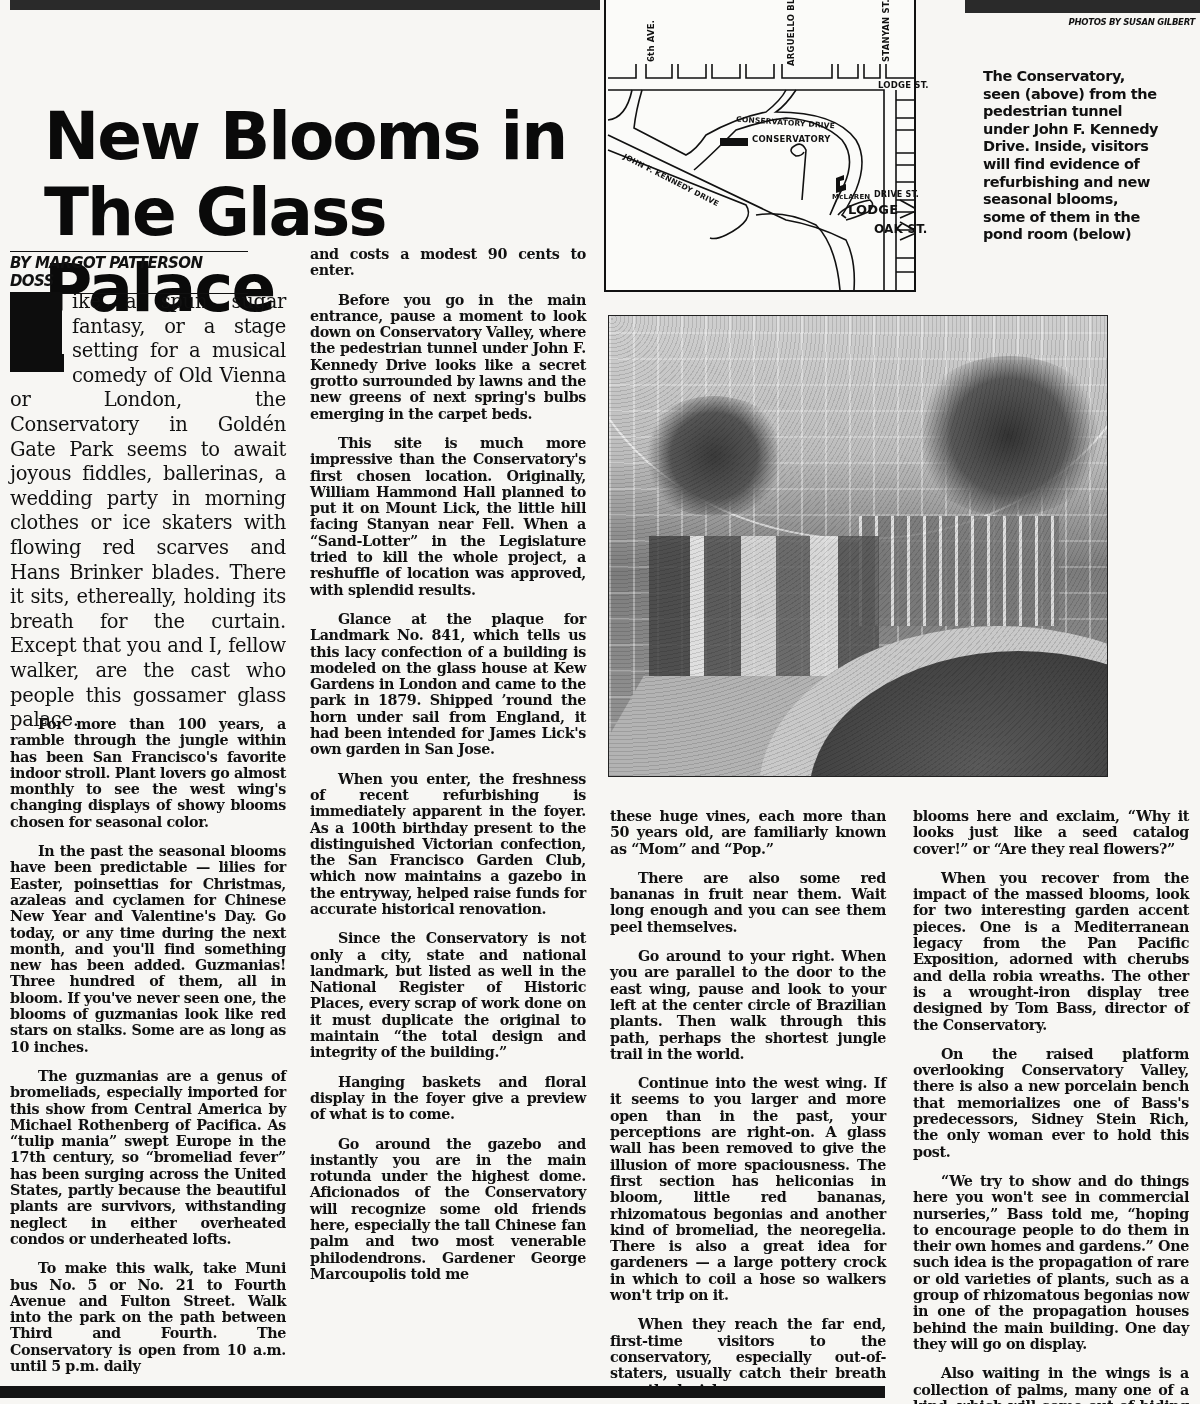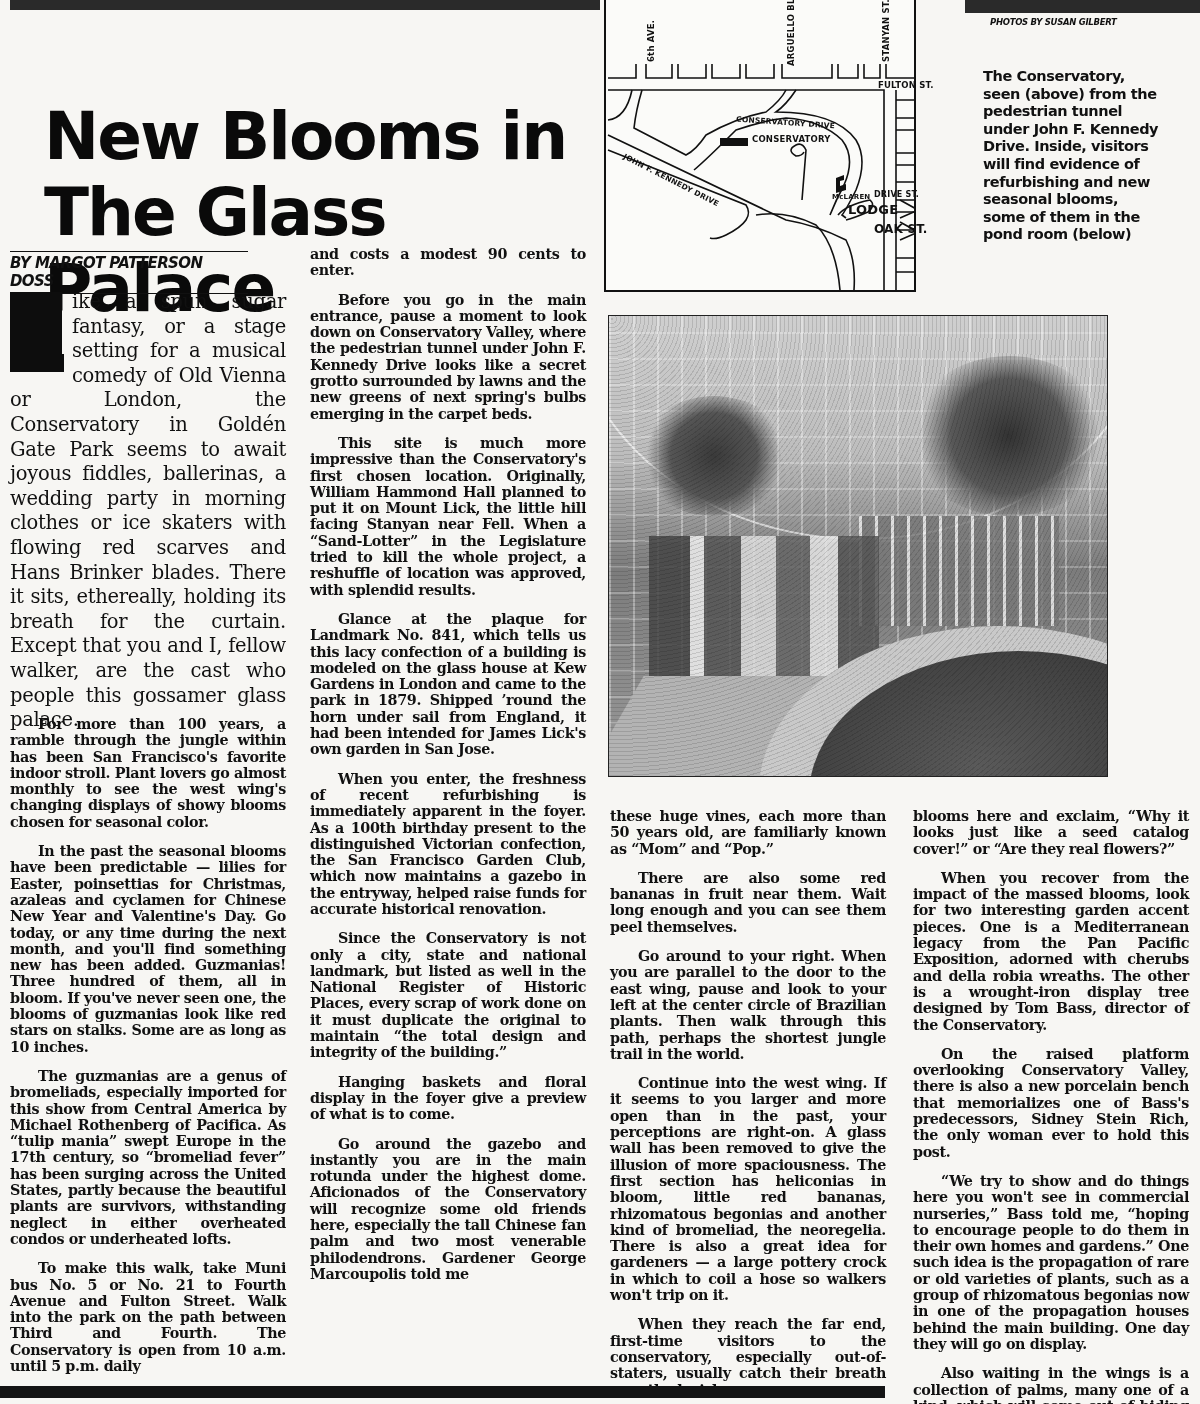--- a/index.html
+++ b/index.html
@@ -55,21 +55,21 @@
     border: 2px solid #111; border-top: none; background: #fbfbf9;
   }
   .map svg { position: absolute; left: 0; top: 0; }
   .map-label {
     position: absolute; font-family: "DejaVu Sans", sans-serif; font-weight: bold;
     font-size: 8.5px; letter-spacing: 0.2px; color: #111; white-space: nowrap;
   }
   .map-label.vert { transform: rotate(-90deg); transform-origin: left top; }
 
   .credit {
-    position: absolute; left: 990px; top: 17px; width: 205px; text-align: left;
+    position: absolute; left: 990px; top: 17px; width: 205px; text-align: right;
     font-family: "DejaVu Sans", sans-serif; font-style: italic; font-weight: bold;
     font-size: 8.5px; letter-spacing: -0.3px;
   }
   .caption {
     position: absolute; left: 983px; top: 68px; width: 180px;
     font-family: "DejaVu Sans", sans-serif; font-weight: bold;
     font-size: 14.5px; line-height: 17.6px; letter-spacing: -0.4px;
   }
 
   .photo {
@@ -145,21 +145,21 @@
       <path d="M196 200 L200 150 Q196 142 190 145 Q180 150 190 156 Q196 156 198 152"></path>
       <path d="M150 215 Q180 210 210 225 Q230 245 234 290"></path>
       <path d="M232 215 Q240 205 264 200 Q270 205 262 212 Q248 218 240 220"></path>
     </g>
     <rect x="114" y="138" width="28" height="8" fill="#111"></rect>
     <path d="M230 178 L238 175 L238 180 L234 181 L234 186 L240 184 L240 190 L230 193 Z" fill="#111"></path>
   </svg>
   <span class="map-label vert" style="left:40px; top:62px;">6th AVE.</span>
   <span class="map-label vert" style="left:180px; top:66px;">ARGUELLO BLV</span>
   <span class="map-label vert" style="left:275px; top:62px;">STANYAN ST.</span>
-  <span class="map-label" style="left:272px; top:80px;">FULTON ST.</span>
+  <span class="map-label" style="left:272px; top:80px;">LODGE ST.</span>
   <span class="map-label" style="left:130px; top:118px; transform: rotate(4deg); font-size:7.5px;">CONSERVATORY DRIVE</span>
   <span class="map-label" style="left:146px; top:134px; font-size:8.5px;">CONSERVATORY</span>
   <span class="map-label" style="left:20px; top:152px; transform: rotate(27deg); transform-origin: left top; font-size:7.5px;">JOHN F. KENNEDY DRIVE</span>
   <span class="map-label" style="left:226px; top:193px; font-size:7px;">McLAREN</span>
   <span class="map-label" style="left:232px; top:202px; font-size:13px;padding-left:10px;">LODGE</span>
   <span class="map-label" style="left:268px; top:190px; font-size:8px;">DRIVE ST.</span>
   <span class="map-label" style="left:268px; top:222px; font-size:12px;">OAK ST.</span>
 </div>
 
 <div class="credit">PHOTOS BY SUSAN GILBERT</div>

